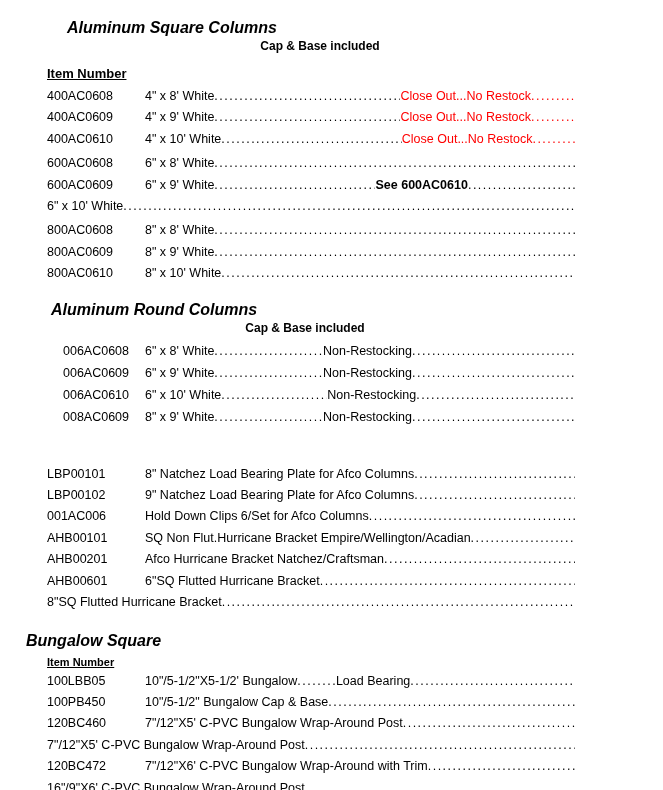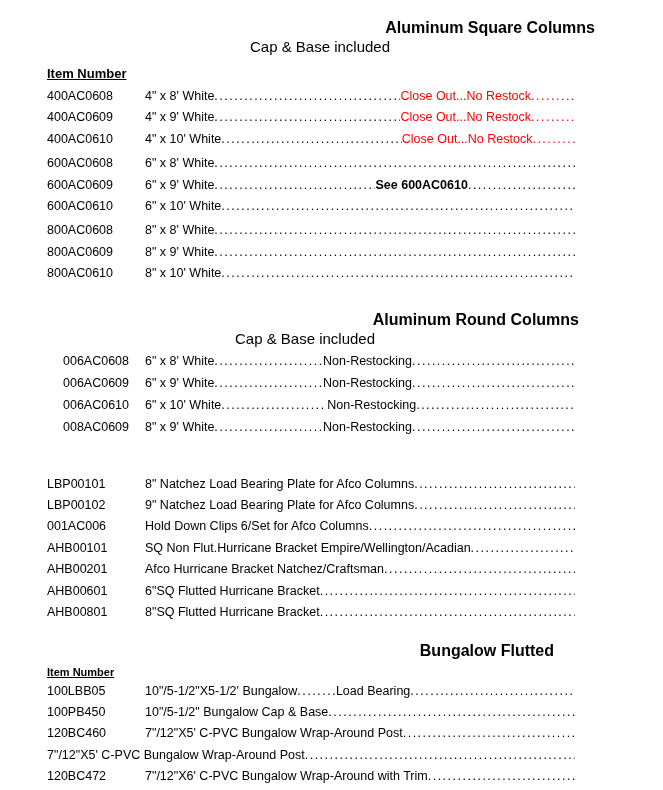--- a/index.html
+++ b/index.html
@@ -13,48 +13,49 @@
     font-family: "Liberation Sans", sans-serif;
     font-size: 12.5px;
     color: #000;
     overflow: hidden;
   }
   .content { width: 528px; }
 
   .sec-title {
     font-size: 16px;
     font-weight: bold;
-    text-align: right;
+    text-align: left;
     position: relative;
     line-height: 19px;
+    font-style: italic;
   }
   .sec-sub {
-    font-size: 15px;
-    font-weight: normal;
+    font-size: 12px;
+    font-weight: bold;
     text-align: center;
     position: relative;
     margin-top: 2px;
     line-height: 15px;
   }
   .section-square  .sec-title { left: 20px; }
   .section-square  .sec-sub   { left: 9px; }
   .section-round   .sec-title { left: 4px; }
   .section-round   .sec-sub   { left: -6px; }
   .section-bungalow .sec-title { left: -21px; }
 
   .col-header {
     font-weight: bold;
     text-decoration: underline;
     font-size: 13px;
     margin-top: 12px;
     line-height: 15px;
   }
   .section-bungalow .col-header { font-size: 11px; margin-top: 6px; line-height: 13px; }
 
-  .section-round    { margin-top: 25px; }
+  .section-round    { margin-top: 15px; }
   .section-misc     { margin-top: 36px; }
   .section-bungalow { margin-top: 17px; }
 
   .groups { margin-top: 5px; }
   .section-round .groups    { margin-top: 4px; text-align: center; }
   .section-misc .groups     { margin-top: 0; }
   .section-bungalow .groups { margin-top: 2px; }
   .group + .group { margin-top: 3px; }
 
   .row {
@@ -125,21 +126,20 @@
               <span class="leader l1">............................................................................................................................................................................................................................................................................................................</span>
             </div>
             <div class="row st-see">
               <span class="item">600AC0609</span>
               <span class="desc">6" x 9' White</span>
               <span class="leader l1">............................................................................................................................................................................................................................................................................................................</span>
               <span class="status">See 600AC0610</span>
               <span class="leader l2">............................................................................................................................................................................................................................................................................................................</span>
             </div>
             <div class="row">
-              <span class="item">600AC0610</span>
               <span class="desc">6" x 10' White</span>
               <span class="leader l1">............................................................................................................................................................................................................................................................................................................</span>
             </div>
           </div>
           <div class="group">
             <div class="row">
               <span class="item">800AC0608</span>
               <span class="desc">8" x 8' White</span>
               <span class="leader l1">............................................................................................................................................................................................................................................................................................................</span>
             </div>
@@ -219,29 +219,28 @@
               <span class="item">AHB00201</span>
               <span class="desc">Afco Hurricane Bracket Natchez/Craftsman</span>
               <span class="leader l1">............................................................................................................................................................................................................................................................................................................</span>
             </div>
             <div class="row">
               <span class="item">AHB00601</span>
               <span class="desc">6"SQ Flutted Hurricane Bracket</span>
               <span class="leader l1">............................................................................................................................................................................................................................................................................................................</span>
             </div>
             <div class="row">
-              <span class="item">AHB00801</span>
               <span class="desc">8"SQ Flutted Hurricane Bracket</span>
               <span class="leader l1">............................................................................................................................................................................................................................................................................................................</span>
             </div>
           </div>
         </div>
       </div>
       <div class="section section-bungalow">
-        <div class="sec-title">Bungalow Flutted</div>
+        <div class="sec-title">Bungalow Square</div>
         <div class="col-header">Item Number</div>
         <div class="groups">
           <div class="group">
             <div class="row st-loadbearing">
               <span class="item">100LBB05</span>
               <span class="desc">10"/5-1/2"X5-1/2' Bungalow</span>
               <span class="leader l1">............................................................................................................................................................................................................................................................................................................</span>
               <span class="status">Load Bearing</span>
               <span class="leader l2">............................................................................................................................................................................................................................................................................................................</span>
             </div>

